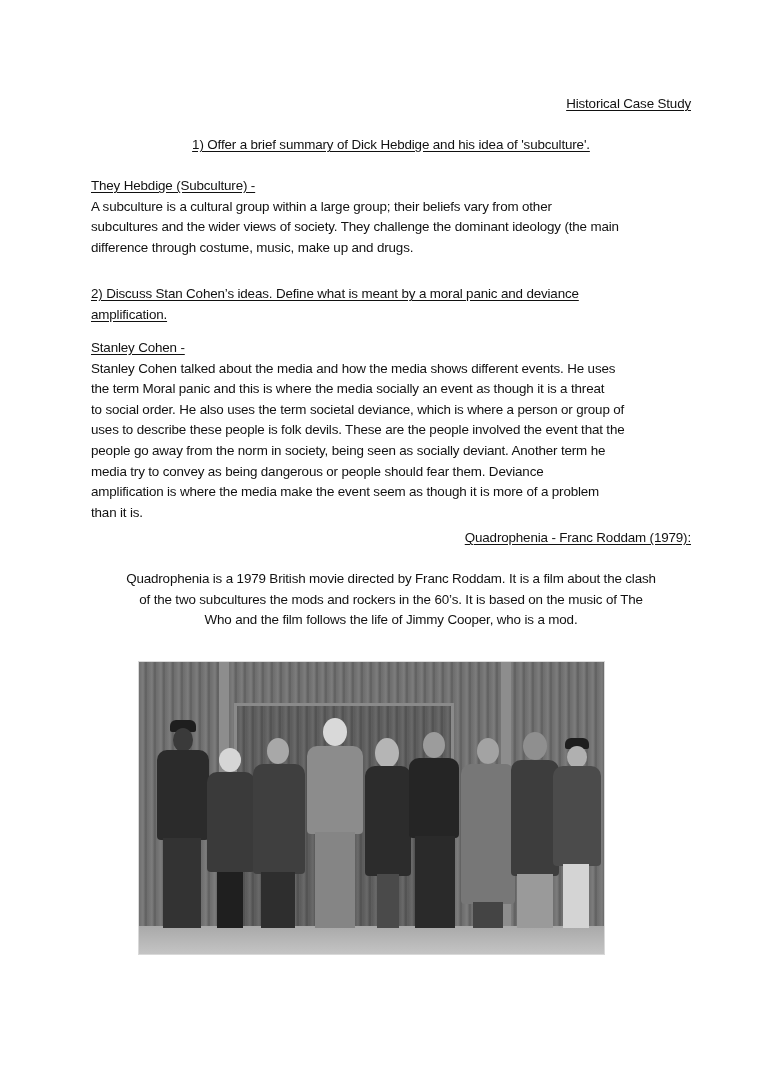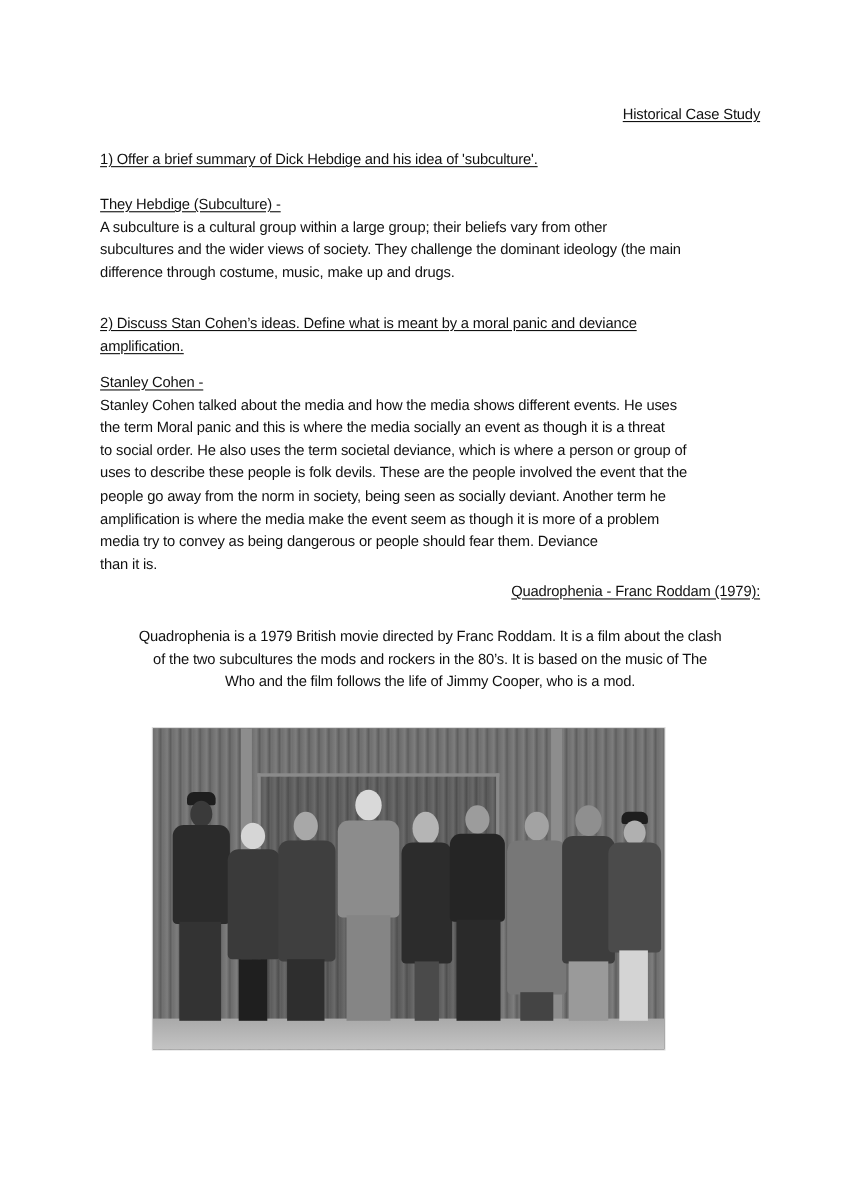--- a/index.html
+++ b/index.html
@@ -53,51 +53,51 @@
     position: absolute; background: #1e1e1e; border-radius: 6px 6px 2px 2px;
   }
 </style>
 </head>
 <body>
 
 <div class="page">
 
   <div class="txt center u" style="top:94px;">Historical Case Study</div>
 
-  <div class="txt u" style="top:135px;">1) Offer a brief summary of Dick Hebdige and his idea of 'subculture'.</div>
+  <div class="txt u" style="top:135px;text-align:center;">1) Offer a brief summary of Dick Hebdige and his idea of 'subculture'.</div>
 
   <div class="txt" style="top:176px;">
     <span class="line u">They Hebdige (Subculture) -</span>
     <span class="line">A subculture is a cultural group within a large group; their beliefs vary from other</span>
     <span class="line">subcultures and the wider views of society. They challenge the dominant ideology (the main</span>
     <span class="line">difference through costume, music, make up and drugs.</span>
   </div>
 
   <div class="txt u" style="top:284px;">
     <span class="line">2) Discuss Stan Cohen’s ideas. Define what is meant by a moral panic and deviance</span>
     <span class="line">amplification.</span>
   </div>
 
   <div class="txt" style="top:338px;">
     <span class="line u">Stanley Cohen -</span>
     <span class="line">Stanley Cohen talked about the media and how the media shows different events. He uses</span>
     <span class="line">the term Moral panic and this is where the media socially an event as though it is a threat</span>
     <span class="line">to social order. He also uses the term societal deviance, which is where a person or group of</span>
     <span class="line">uses to describe these people is folk devils. These are the people involved the event that the</span>
     <span class="line">people go away from the norm in society, being seen as socially deviant.  Another term he</span>
+    <span class="line">media try to convey as being dangerous or people should fear them. Deviance</span>
     <span class="line">amplification is where the media make the event seem as though it is more of a problem</span>
-    <span class="line">media try to convey as being dangerous or people should fear them. Deviance</span>
     <span class="line">than it is.</span>
   </div>
 
   <div class="txt center u" style="top:528px;">Quadrophenia - Franc Roddam (1979):</div>
 
   <div class="txt" style="top:569px;text-align:center;">
     <span class="line">Quadrophenia is a 1979 British movie directed by Franc Roddam. It is a film about the clash</span>
-    <span class="line">of the two subcultures the mods and rockers in the 80’s. It is based on the music of The</span>
+    <span class="line">of the two subcultures the mods and rockers in the 60’s. It is based on the music of The</span>
     <span class="line">Who and the film follows the life of Jimmy Cooper, who is a mod.</span>
   </div>
 
   <div class="photo">
     <div class="wall"></div>
     <div class="post" style="left:80px;"></div>
     <div class="post" style="left:362px;"></div>
     <div class="door"></div>
     <div class="ground"></div>
 

